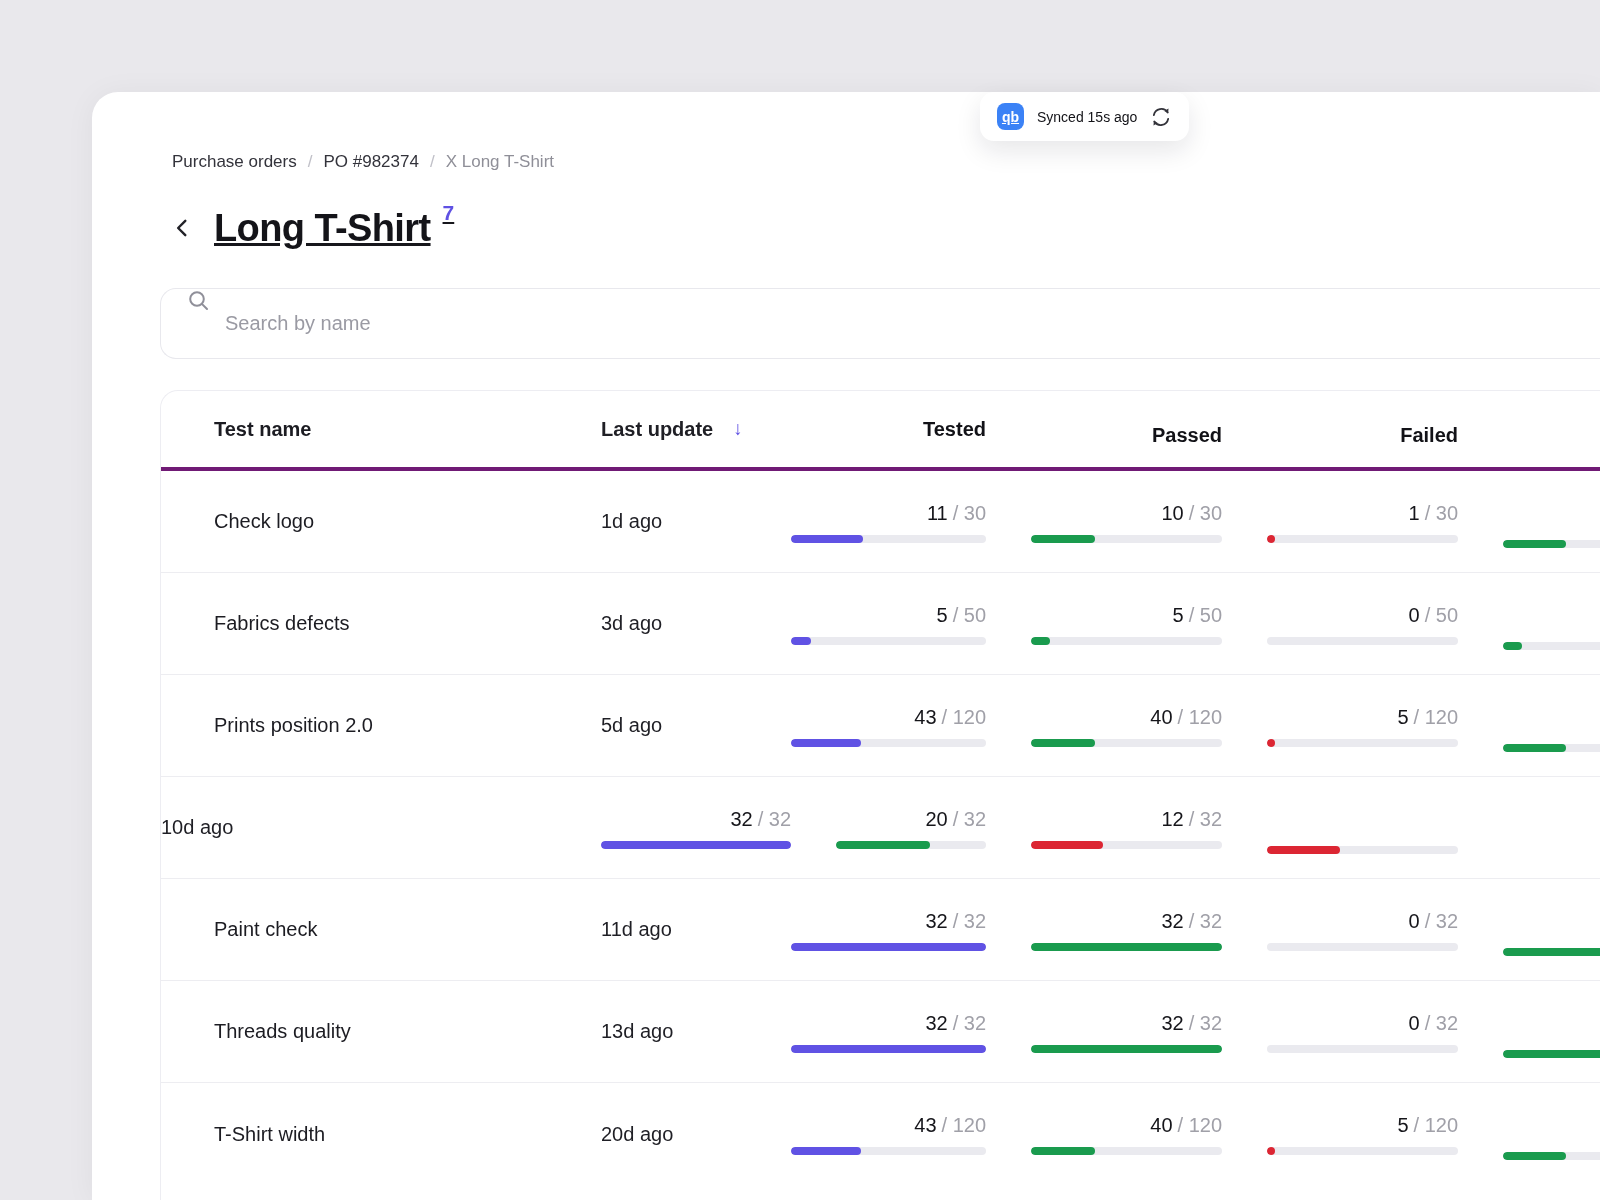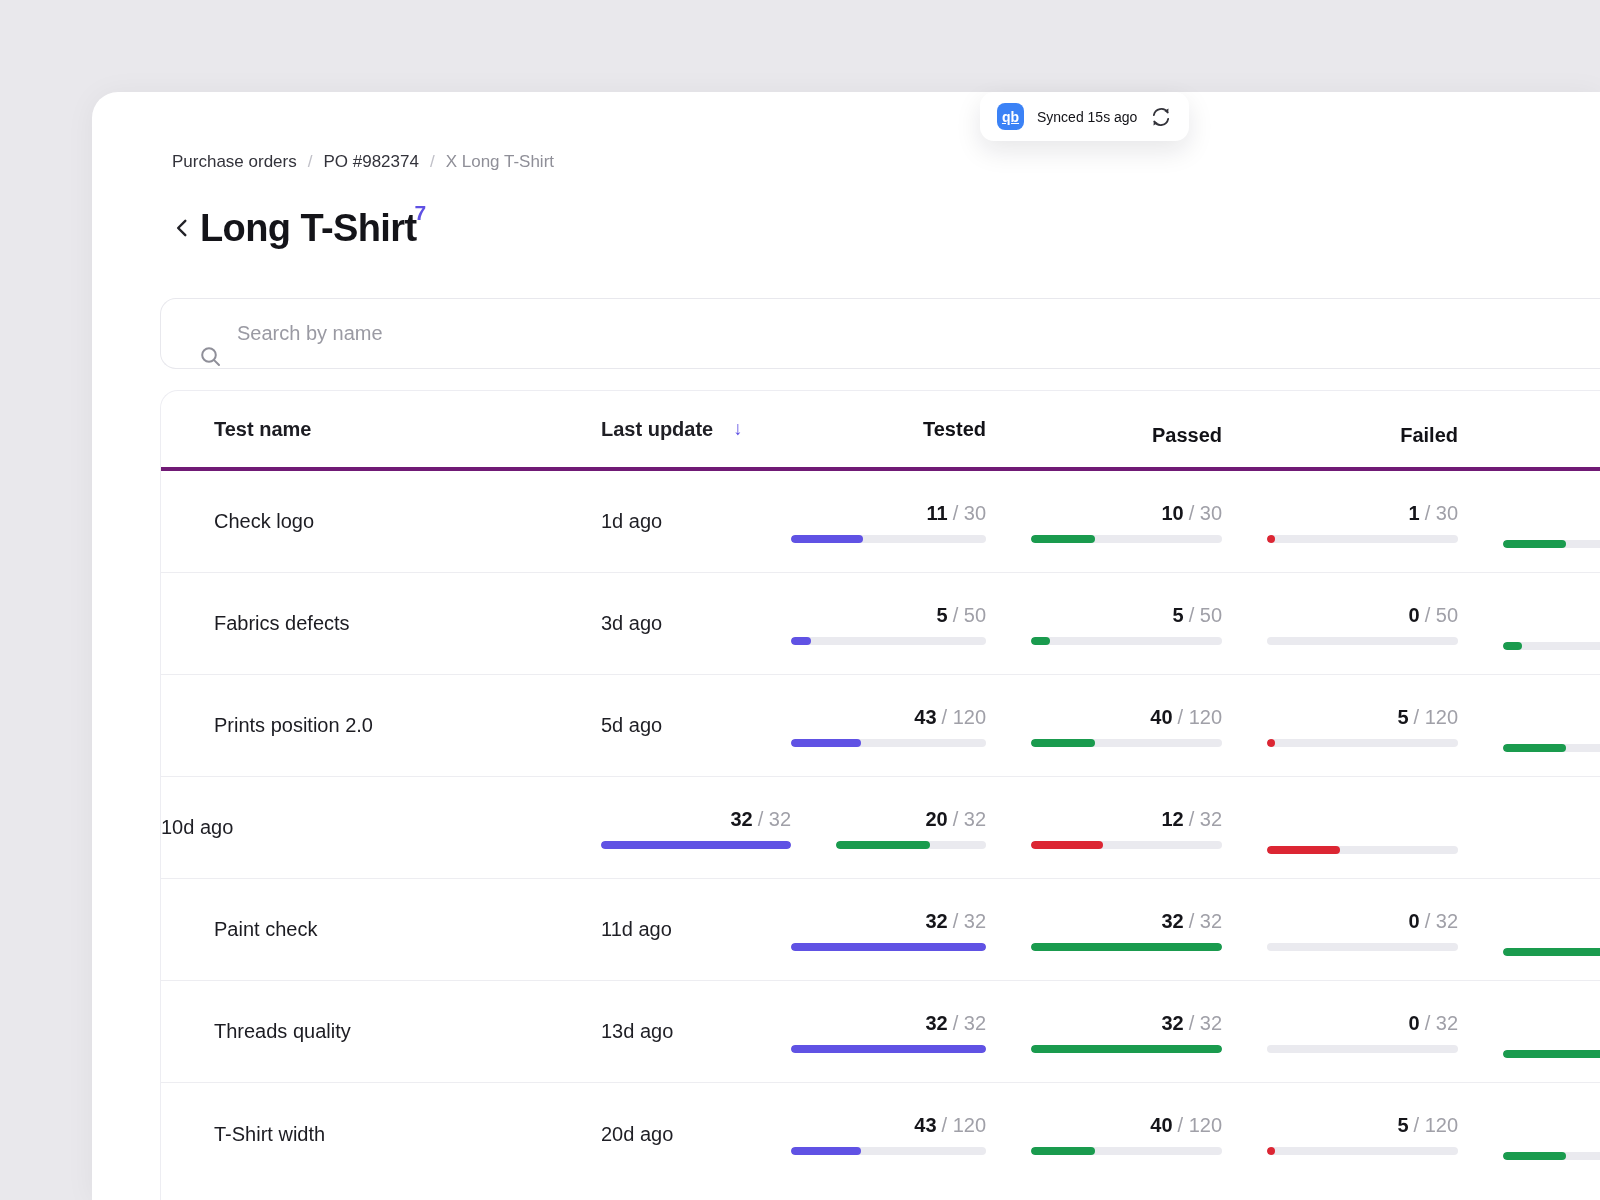--- a/index.html
+++ b/index.html
@@ -20,39 +20,39 @@
   .breadcrumb {
     position:absolute; left:80px; top:60px;
     font-size:17px; display:flex; align-items:center; gap:11px;
   }
   .crumb { color:#33333b; cursor:pointer; }
   .crumb.current { color:#8f8f98; cursor:default; }
   .sep { color:#c0c0c8; }
   
   .title-row {
     position:absolute; left:76px; top:110px;
-    display:flex; align-items:center; gap:4px; height:52px;
+    display:flex; align-items:center; gap:18px; height:52px;text-decoration:underline;
   }
   .back-btn {
     background:none; border:none; cursor:pointer;
     width:28px; height:28px; display:flex; align-items:center; justify-content:center;
   }
   .page-title {
     font-size:38px; font-weight:700; letter-spacing:-0.6px; color:#141419;
   }
   .title-sup {
     color:var(--accent); font-size:21px; font-weight:600;
     position:relative; top:-15px; margin-left:-6px;
   }
   
   .search {
-    position:absolute; left:68px; top:206px; right:0; height:71px;
+    position:absolute; left:68px; top:196px; right:0; height:71px;
     background:#fff; border:1px solid #e8e8ed; border-right:none;
     border-radius:16px 0 0 16px;
-    display:flex; align-items:flex-end; padding-left:38px; gap:15px;
+    display:flex; align-items:flex-start; padding-left:26px; gap:15px;
   }
   .search input {
     flex:1; border:none; outline:none; font-size:20px;
     font-family:inherit; color:#26262c; background:transparent; height:100%;
   }
   .search input::placeholder { color:#9a9aa3; }
   
   .table {
     position:absolute; left:68px; top:298px; right:0; bottom:0;
     border:1px solid #ededf2; border-right:none; border-bottom:none;
@@ -71,21 +71,21 @@
   .cell.update { font-size:20px; color:#1f1f25; }
   .th { font-weight:700; font-size:20px; color:#121217; }
   .th.metric { text-align:right; }
   .th.pad { padding-left:45px;margin-top:12px; }
   .th.update-h { display:flex; align-items:flex-start; gap:20px; cursor:pointer; }
   .sort { color:var(--accent); font-size:19px; font-weight:600; }
   .cell.metric { }
   .cell.pad { padding-left:45px; }
   .metric-inner { display:flex; flex-direction:column; align-items:flex-end; gap:10px; width:100%; }
   .nums { font-size:20px; line-height:24px; white-space:nowrap; }
-  .nums .val { font-weight:700; color:#15151a; }
+  .nums .val { font-weight:400; color:#15151a; }
   .nums .total { color:#a0a0a8; margin-left:5px; }
   .bar {
     width:100%; height:8px; border-radius:4px;
     background:var(--track); position:relative; overflow:hidden;
   }
   .fill { position:absolute; left:0; top:0; bottom:0; border-radius:4px; width:0; }
   .cell.extra .spacer { height:24px; margin-bottom:10px; }
   
   .sync-pill {
     position:absolute; left:980px; top:92px; height:49px;

